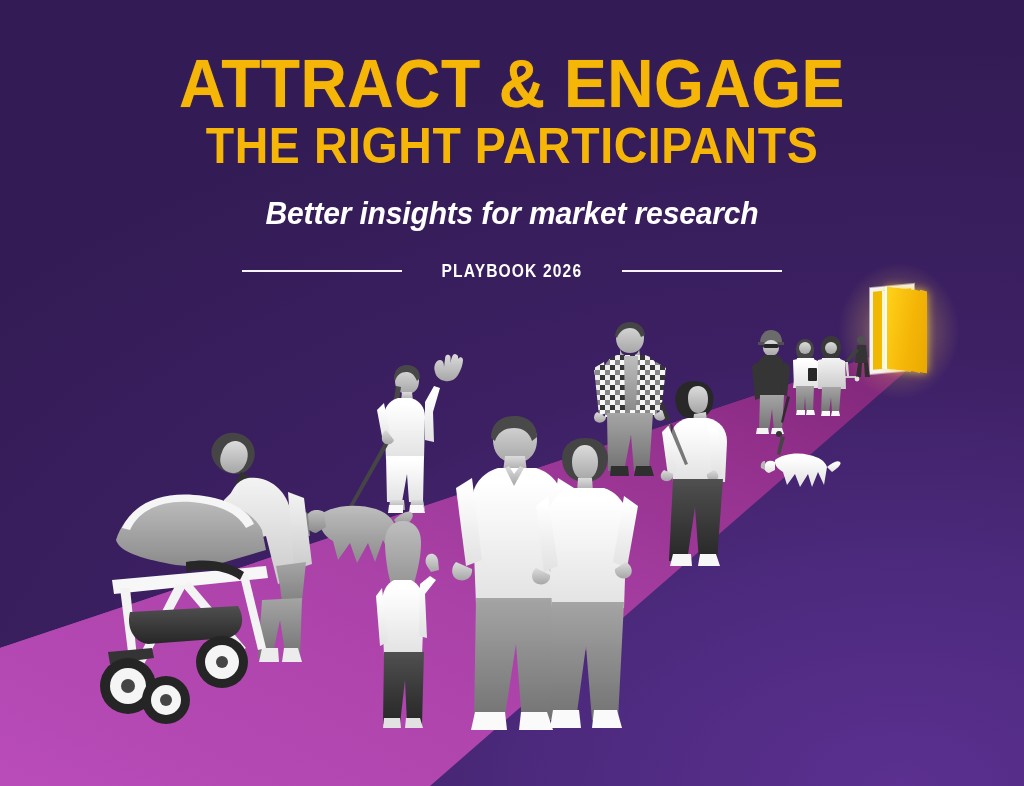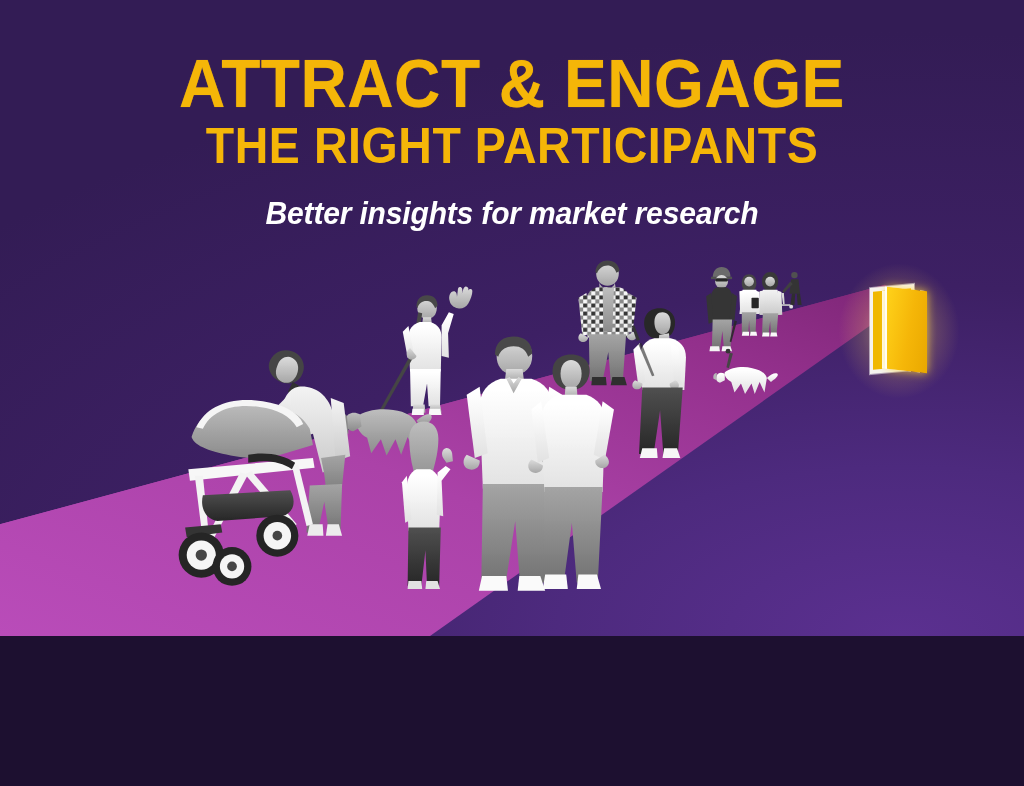--- a/index.html
+++ b/index.html
@@ -1,18 +1,18 @@
 <!DOCTYPE html>
 <html><head>
 <meta charset="utf-8">
 <style>
   * { margin:0; padding:0; box-sizing:border-box; }
   html,body{ background:#1d1030; }
   .stage{
-    position:relative; width:1024px; height:636px; overflow:hidden;
+    position:relative; width:1024px; height:786px; overflow:hidden;
     font-family:"Liberation Sans", sans-serif;
     background:
       radial-gradient(120% 95% at 88% 100%, #5b3090 0%, #4d2a7e 28%, #3d2064 58%, #331c55 100%);
   }
   
   .path-wedge{
     position:absolute; inset:0; z-index:1;
   }
   .path-wedge svg{ display:block; width:100%; height:100%; }
   
@@ -331,15 +331,20 @@
         <circle cx="166" cy="700" r="6" fill="#4a4845"></circle>
         <path d="M186,562 c22,-4 44,0 58,10 l-4,8 c-14,-10 -34,-12 -54,-8 z" fill="#2e2c2a"></path>
       </g>
     </svg>
   </div>
 
   <div class="head">
     <div class="title1">ATTRACT &amp; ENGAGE</div>
     <div class="title2">THE RIGHT PARTICIPANTS</div>
     <div class="subtitle">Better insights for market research</div>
+    <div class="kicker">
+      <span class="rule"></span>
+      <span class="kicker-text">PLAYBOOK 2026</span>
+      <span class="rule"></span>
+    </div>
   </div>
 
 </div>
 
 </body></html>

